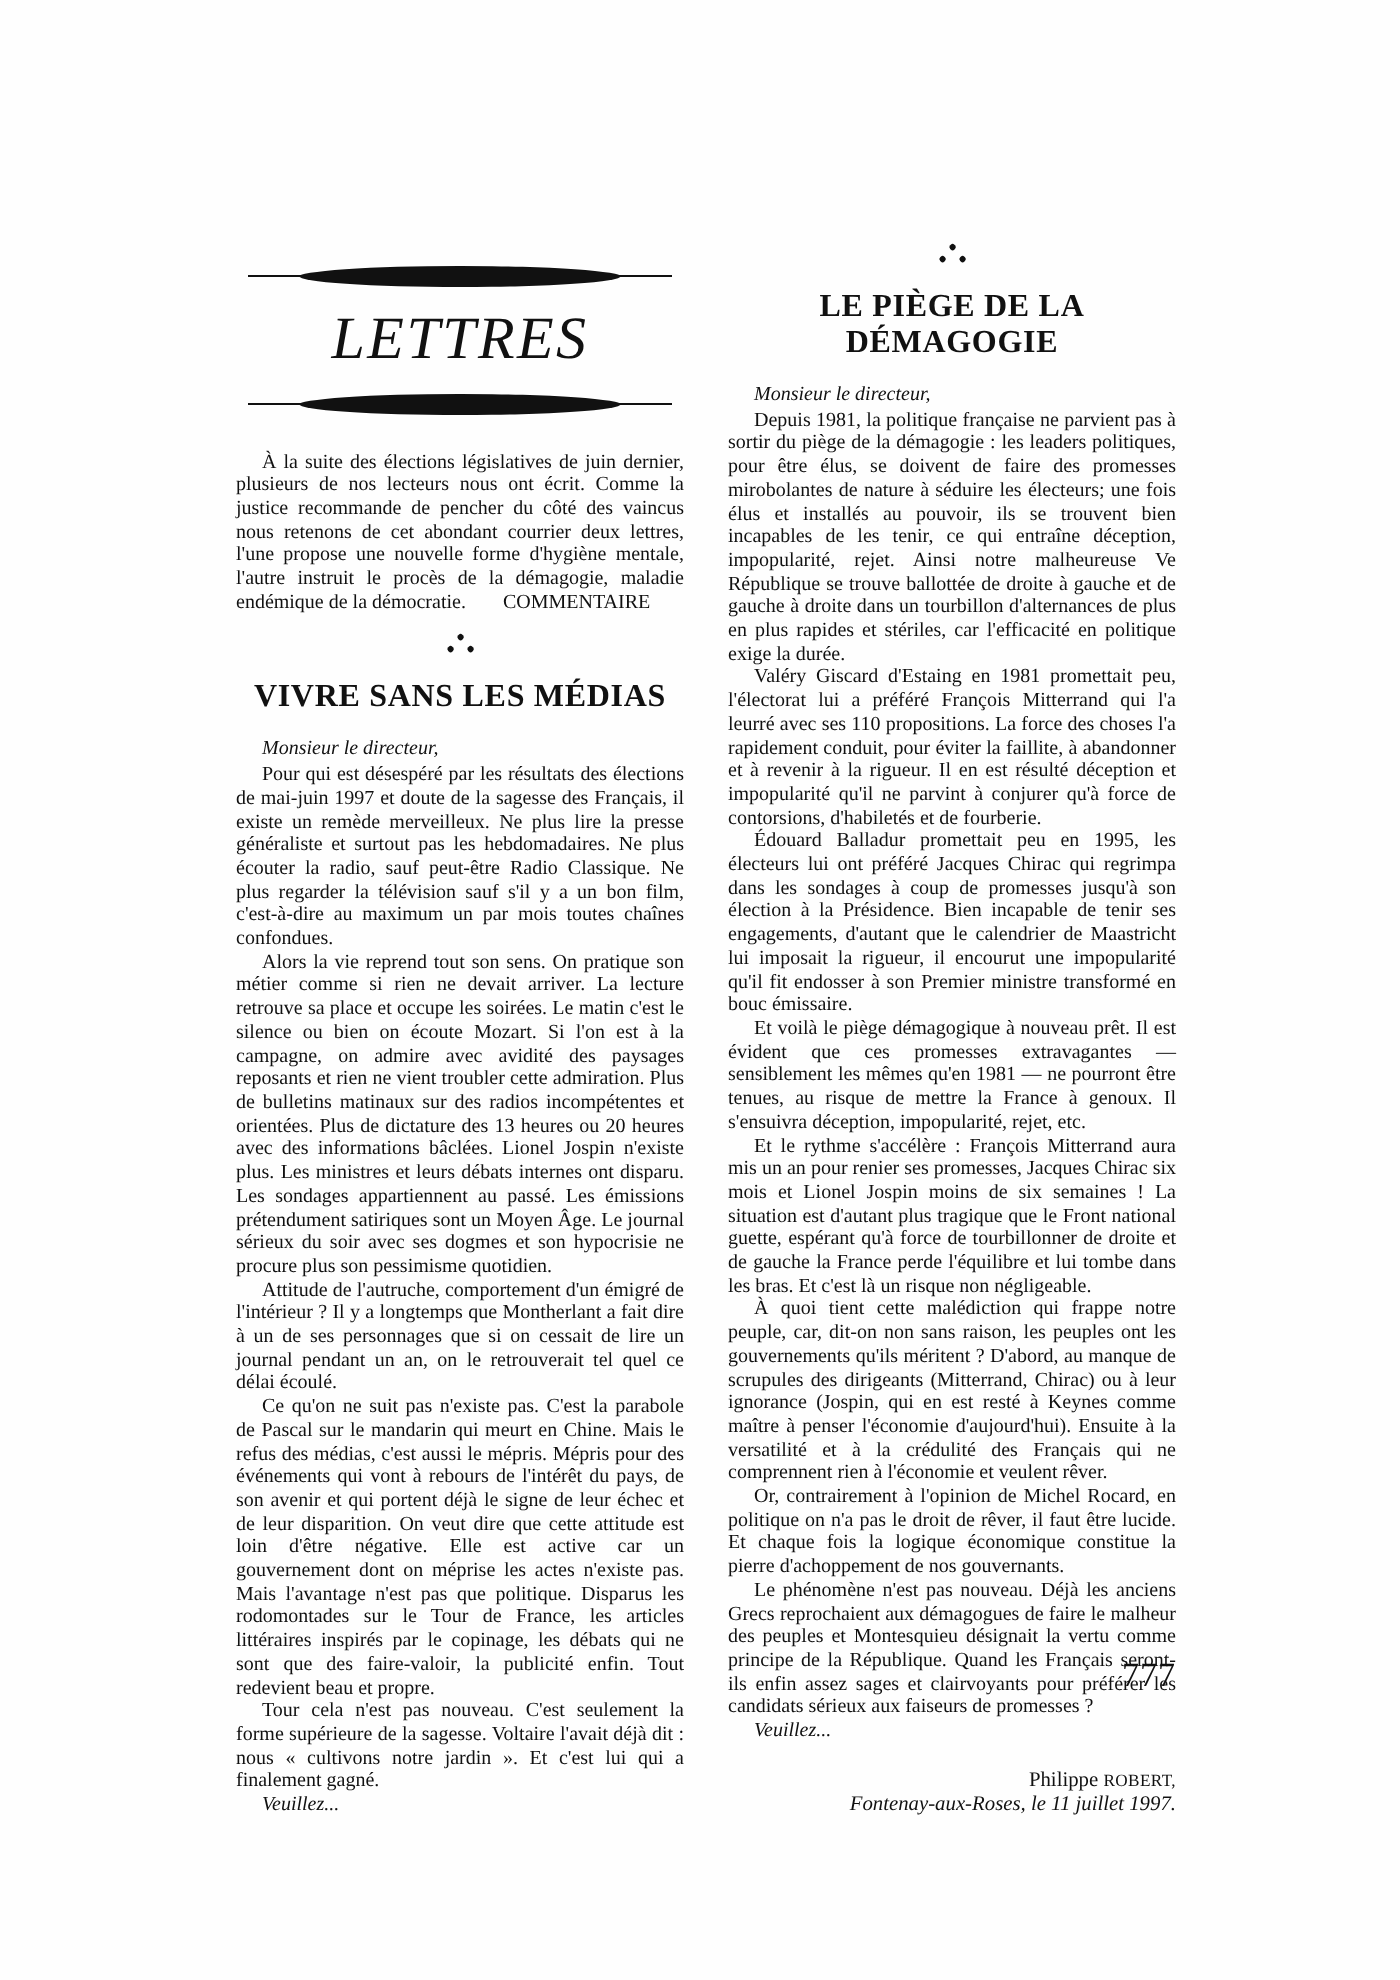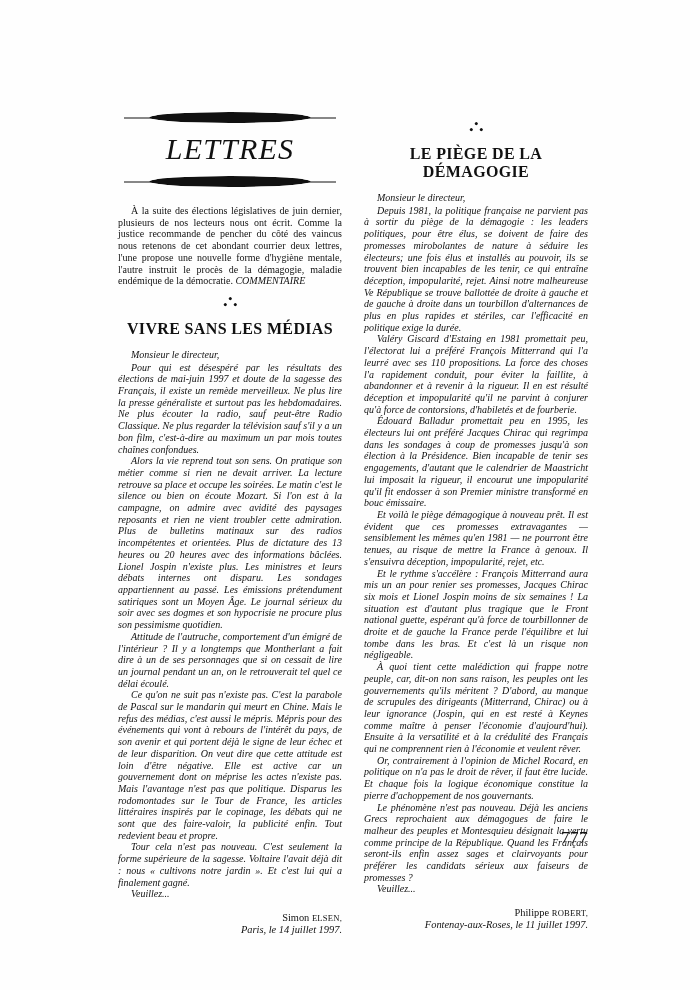--- a/index.html
+++ b/index.html
@@ -22,20 +22,21 @@
     height: 990px;
     background: #fefefe;
   }
   .columns {
     position: absolute;
     left: 118px;
     top: 112px;
     width: 470px;
     display: flex;
     gap: 22px;
+    align-items: flex-end;
   }
   .col {
     width: 224px;
   }
   
   .masthead {
     margin-bottom: 18px;
   }
   .lens-rule {
     height: 11px;
@@ -114,21 +115,20 @@
     text-align: justify;
     text-indent: 13px;
     hyphens: auto;
     -webkit-hyphens: auto;
   }
   p.intro {
     font-style: normal;
     text-indent: 13px;
   }
   p.letter {
-    font-style: italic;
   }
   p.salutation {
     font-style: italic;
     text-indent: 13px;
     margin-bottom: 1px;
   }
   p.closing {
     font-style: italic;
     text-indent: 13px;
     margin-top: 0px;
@@ -143,21 +143,21 @@
     font-style: normal;
   }
   .sig .name .sc {
     font-size: 8.6px;
     letter-spacing: 0.2px;
   }
   .sig .place {
     font-style: italic;
   }
   .commentaire {
-    font-style: italic;
+    margin-left: 16px;
   }
   .pagenum {
     position: absolute;
     right: 112px;
     bottom: 142px;
     font-size: 17px;
     letter-spacing: 0.5px;
   }
 </style>
 </head>
@@ -189,25 +189,20 @@
       <p class="salutation">Monsieur le directeur,</p>
 
       <p class="letter">Pour qui est désespéré par les résultats des élections de mai-juin 1997 et doute de la sagesse des Français, il existe un remède merveilleux. Ne plus lire la presse généraliste et surtout pas les hebdomadaires. Ne plus écouter la radio, sauf peut-être Radio Classique. Ne plus regarder la télévision sauf s'il y a un bon film, c'est-à-dire au maximum un par mois toutes chaînes confondues.</p>
       <p class="letter">Alors la vie reprend tout son sens. On pratique son métier comme si rien ne devait arriver. La lecture retrouve sa place et occupe les soirées. Le matin c'est le silence ou bien on écoute Mozart. Si l'on est à la campagne, on admire avec avidité des paysages reposants et rien ne vient troubler cette admiration. Plus de bulletins matinaux sur des radios incompétentes et orientées. Plus de dictature des 13 heures ou 20 heures avec des informations bâclées. Lionel Jospin n'existe plus. Les ministres et leurs débats internes ont disparu. Les sondages appartiennent au passé. Les émissions prétendument satiriques sont un Moyen Âge. Le journal sérieux du soir avec ses dogmes et son hypocrisie ne procure plus son pessimisme quotidien.</p>
       <p class="letter">Attitude de l'autruche, comportement d'un émigré de l'intérieur ? Il y a longtemps que Montherlant a fait dire à un de ses personnages que si on cessait de lire un journal pendant un an, on le retrouverait tel quel ce délai écoulé.</p>
       <p class="letter">Ce qu'on ne suit pas n'existe pas. C'est la parabole de Pascal sur le mandarin qui meurt en Chine. Mais le refus des médias, c'est aussi le mépris. Mépris pour des événements qui vont à rebours de l'intérêt du pays, de son avenir et qui portent déjà le signe de leur échec et de leur disparition. On veut dire que cette attitude est loin d'être négative. Elle est active car un gouvernement dont on méprise les actes n'existe pas. Mais l'avantage n'est pas que politique. Disparus les rodomontades sur le Tour de France, les articles littéraires inspirés par le copinage, les débats qui ne sont que des faire-valoir, la publicité enfin. Tout redevient beau et propre.</p>
       <p class="letter">Tour cela n'est pas nouveau. C'est seulement la forme supérieure de la sagesse. Voltaire l'avait déjà dit : nous « cultivons notre jardin ». Et c'est lui qui a finalement gagné.</p>
 
       <p class="closing">Veuillez...</p>
 
-      <div class="sig">
-        <div class="name"><span>Simon</span>
-          <span class="sc">ELSEN,</span></div>
-        <div class="place">Paris, le 14 juillet 1997.</div>
-      </div>
 
     </div>
 
     <div class="col">
 
       <div class="ornament">
         <span class="dots">
           <i class="d1"></i><i class="d2"></i><i class="d3"></i>
         </span>
       </div>

